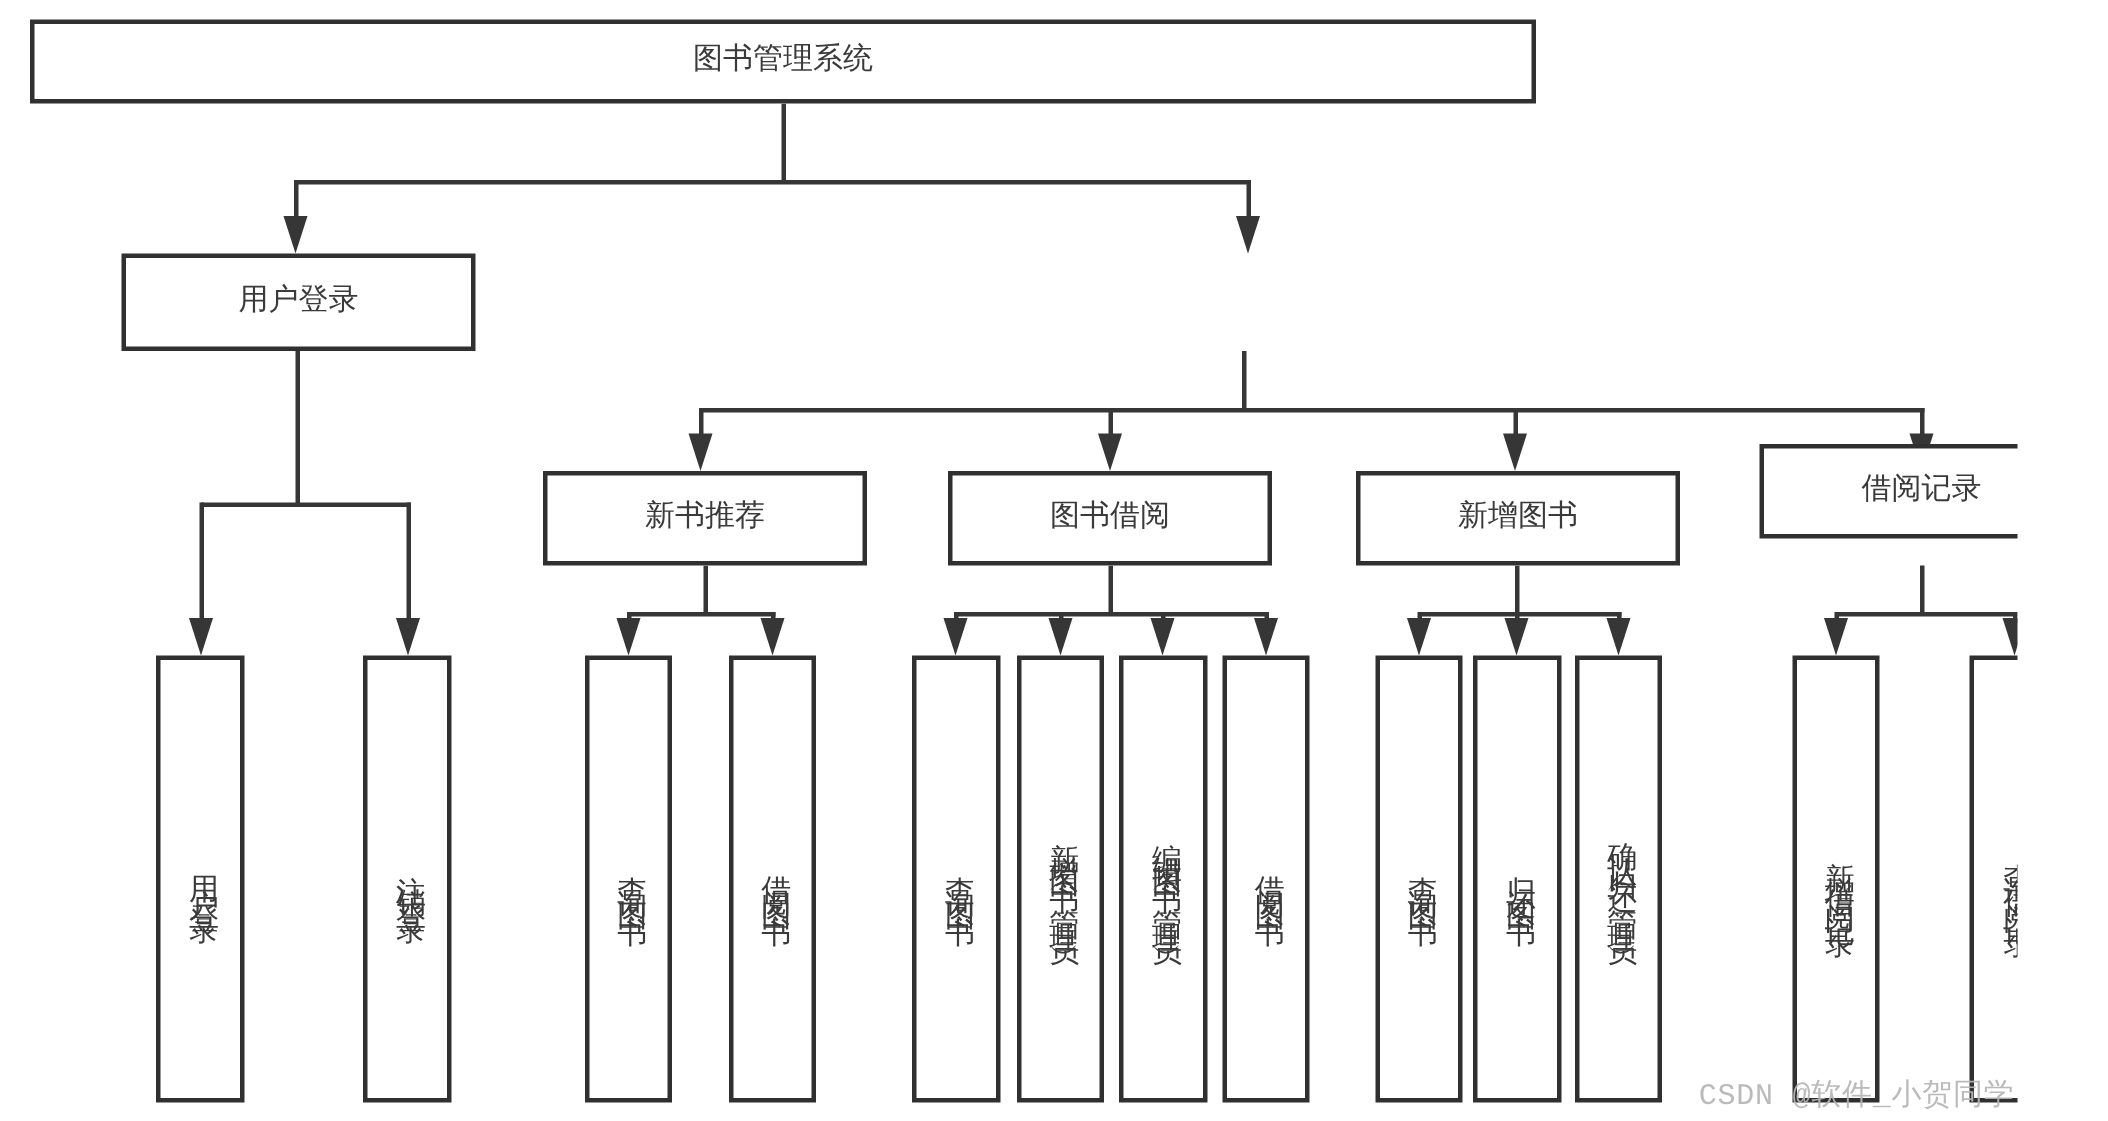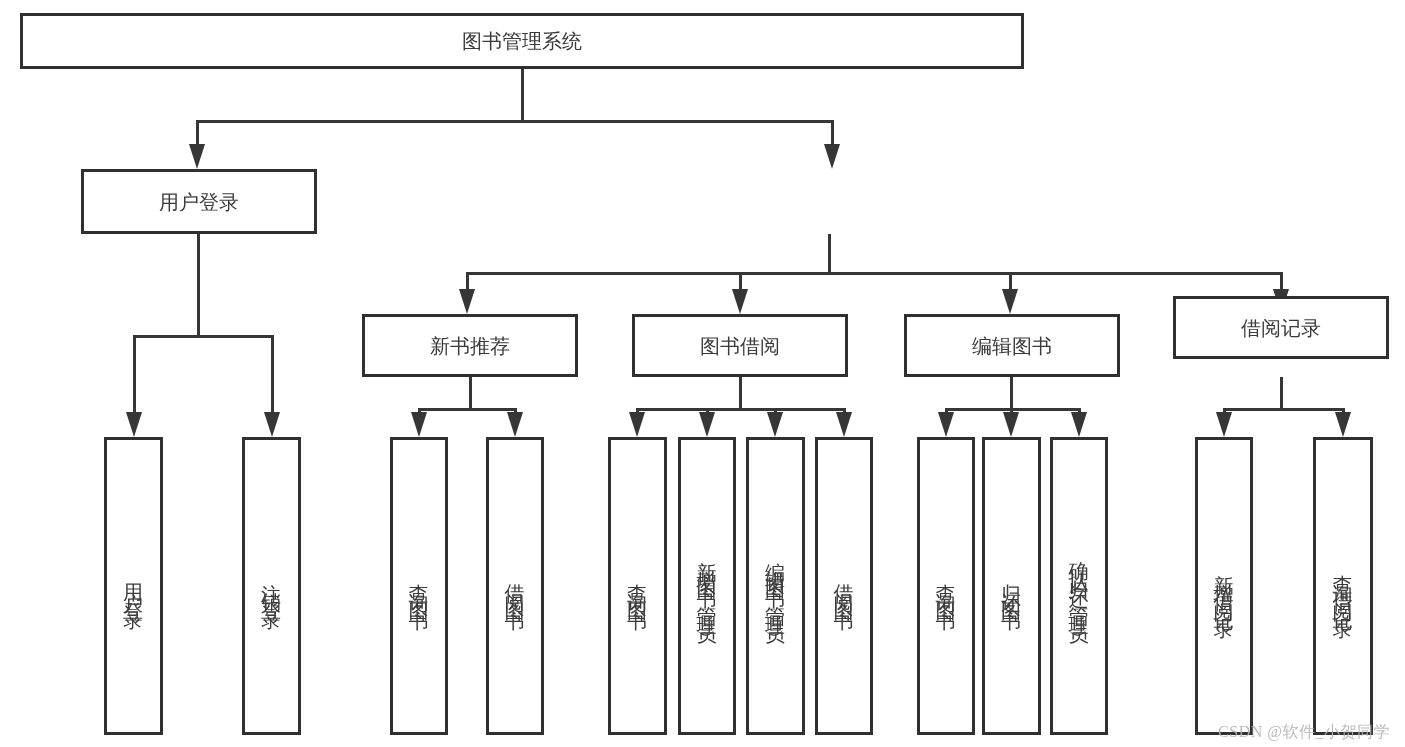--- a/index.html
+++ b/index.html
@@ -1,35 +1,35 @@
 <!DOCTYPE html>
 <html><head>
 <meta charset="utf-8">
 <style>
   html,body{margin:0;padding:0;background:#ffffff;}
   .canvas{
     position:relative;width:1345px;height:747px;background:#ffffff;
-    font-family:Liberation Serif, serif;overflow:hidden;padding-left:47px;
+    font-family:Liberation Mono, monospace;overflow:hidden;
   }
   .node{
     position:absolute;box-sizing:border-box;border:3px solid #303030;background:#ffffff;
     display:flex;align-items:center;justify-content:center;
     color:#3a3a3a;font-size:20px;line-height:1;white-space:nowrap;z-index:2;
   }
   .vnode span{
     writing-mode:vertical-rl;text-orientation:mixed;letter-spacing:9px;white-space:normal;
   }
   .vline,.hline,.stem{position:absolute;background:#363636;z-index:1;}
   .arrow{
     position:absolute;width:0;height:0;z-index:1;
     border-left:8px solid transparent;border-right:8px solid transparent;
     border-top:25px solid #363636;
   }
   .watermark{
-    position:absolute;right:2px;bottom:4px;font-size:16px;color:#b5b5b5;
+    position:absolute;right:2px;bottom:4px;font-size:20px;color:#b5b5b5;
     z-index:6;letter-spacing:0.5px;opacity:0.92;
   }
 </style>
 </head>
 <body>
 
 <div class="canvas">
 
   <div class="node" style="left:20px;top:13px;width:1004px;height:56px;">
     <span>图书管理系统</span>
@@ -39,21 +39,21 @@
     <span>用户登录</span>
   </div>
 
   <div class="node" style="left:362px;top:314px;width:216px;height:63px;">
     <span>新书推荐</span>
   </div>
   <div class="node" style="left:632px;top:314px;width:216px;height:63px;">
     <span>图书借阅</span>
   </div>
   <div class="node" style="left:904px;top:314px;width:216px;height:63px;">
-    <span>编辑图书</span>
+    <span>新增图书</span>
   </div>
   <div class="node" style="left:1173px;top:296px;width:216px;height:63px;">
     <span>借阅记录</span>
   </div>
 
   <div class="node vnode" style="left:104px;top:437px;width:59px;height:298px;">
     <span>用户登录</span>
   </div>
   <div class="node vnode" style="left:242px;top:437px;width:59px;height:298px;">
     <span>注销登录</span>

